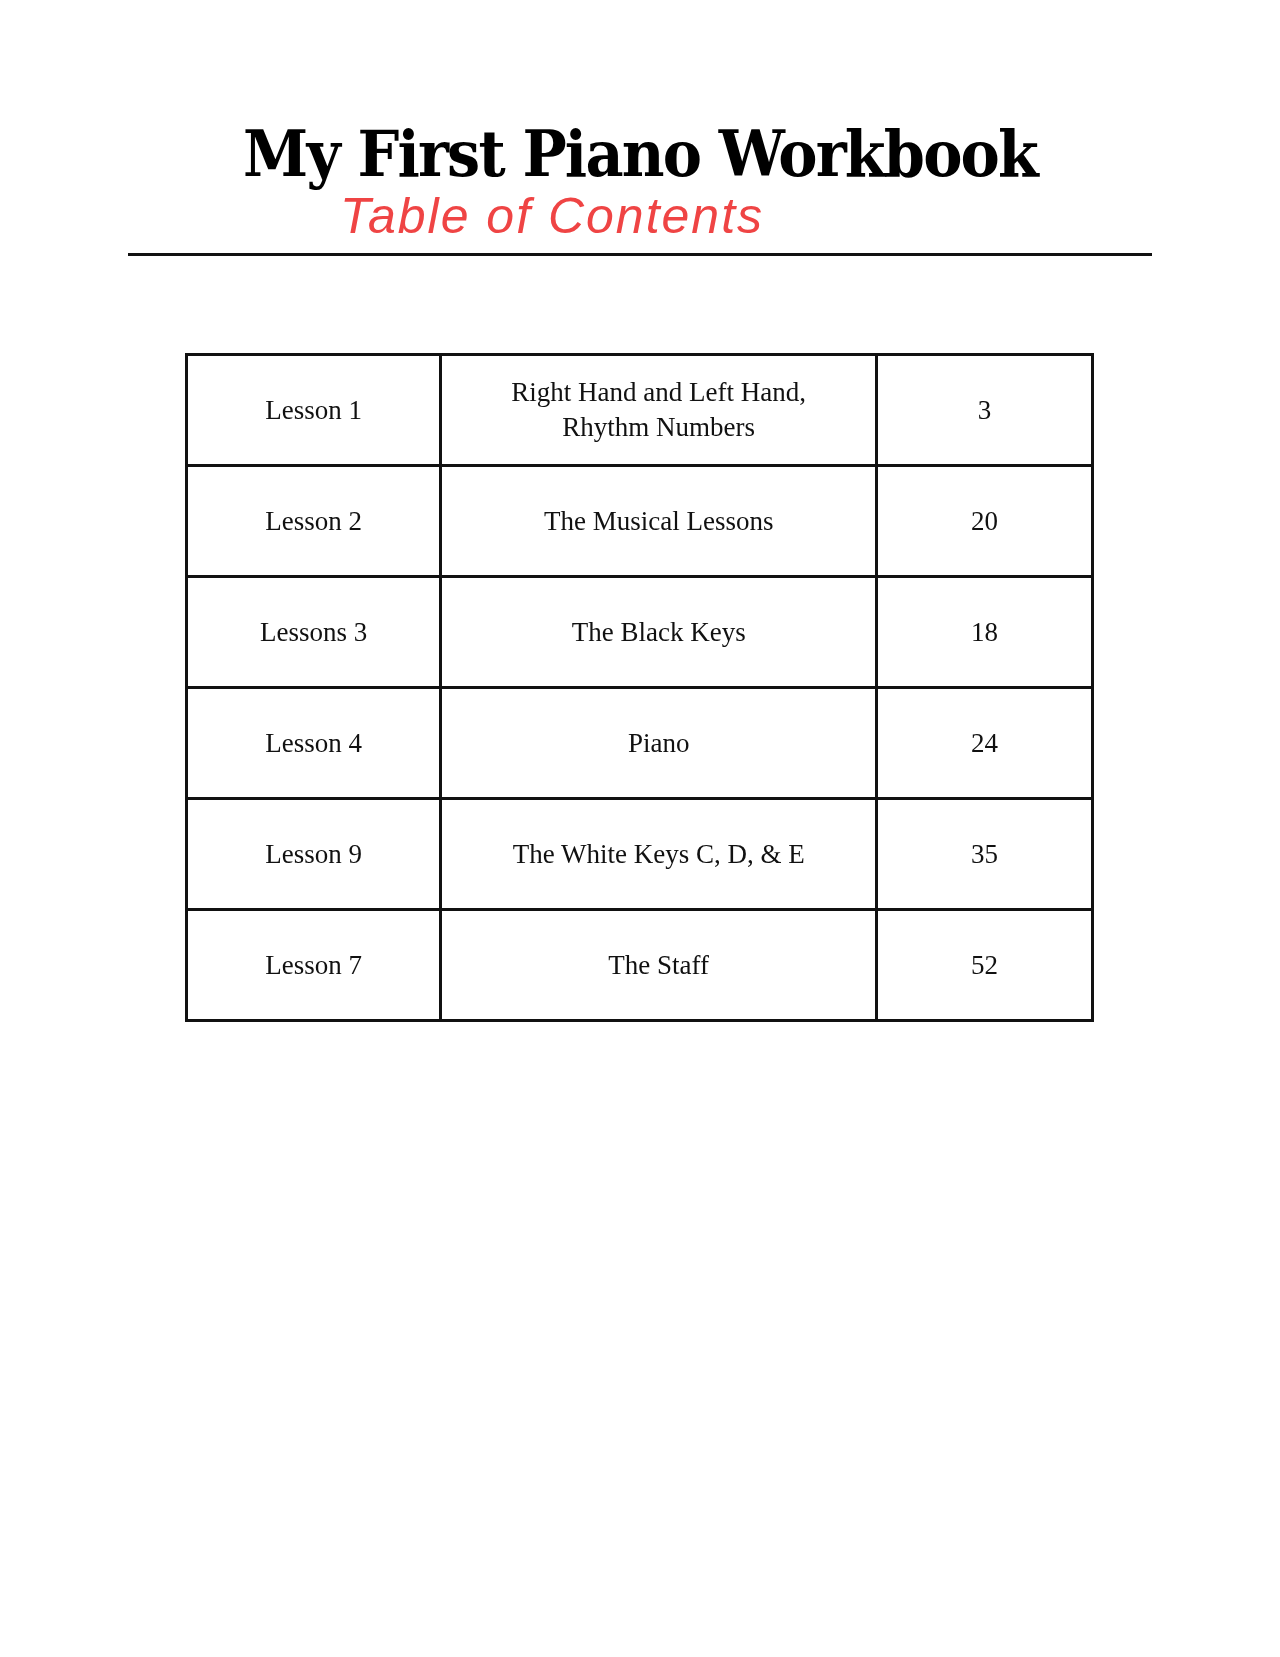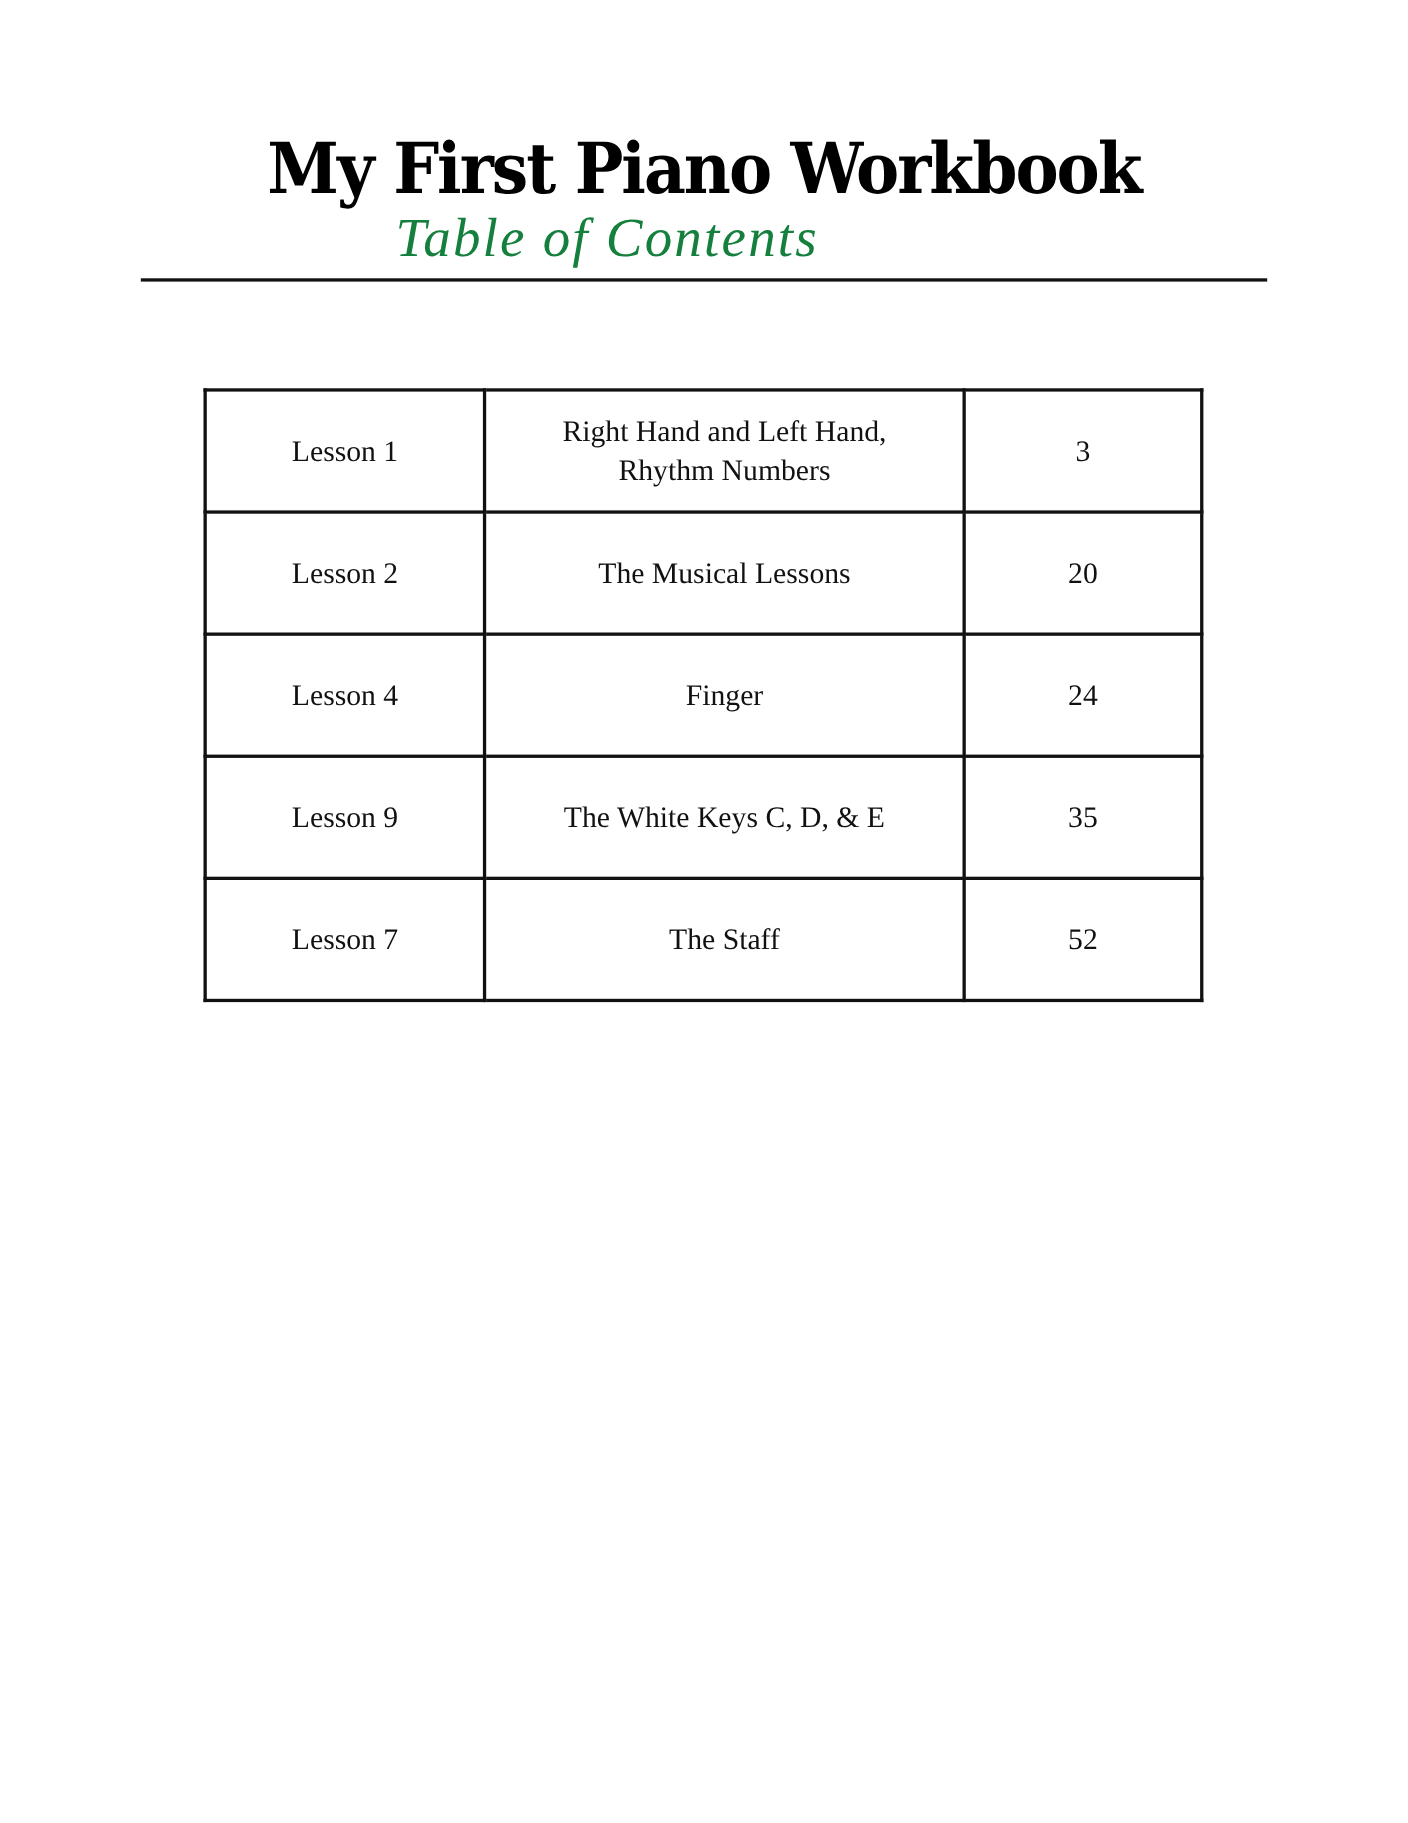--- a/index.html
+++ b/index.html
@@ -5,22 +5,22 @@
     html, body { margin: 0; padding: 0; background: #ffffff; }
     body { width: 1280px; height: 1657px; position: relative; overflow: hidden; color: #111; }
     .title {
       position: absolute; left: 0; width: 1280px; top: 116px; text-align: center;
       font-family: "DejaVu Serif", "Liberation Serif", serif; font-weight: bold;
       font-size: 64px; letter-spacing: -2px; line-height: 76px; color: #000;
       transform: scaleX(0.92);
     }
     .subtitle {
       position: absolute; left: 0; width: 1104px; top: 188px; text-align: center;
-      font-family: Liberation Serif, serif; font-style: italic;
-      font-size: 50px; line-height: 56px; letter-spacing: 2px; color: #15803d;
+      font-family: Liberation Sans, sans-serif; font-style: italic;
+      font-size: 50px; line-height: 56px; letter-spacing: 2px; color: #ef4444;
     }
     .rule {
       position: absolute; left: 128px; top: 253px; width: 1024px; height: 3px; background: #111;
     }
     table.toc {
       position: absolute; left: 185px; top: 353px; width: 909px;
       border-collapse: collapse; border: 3px solid #111;
       font-family: "Liberation Serif", serif; font-size: 27px; color: #111;
     }
     table.toc td {
@@ -48,22 +48,27 @@
         <span class="topic-line">Rhythm Numbers</span>
       </td>
       <td class="col-page">3</td>
     </tr>
     <tr>
       <td class="col-lesson">Lesson 2</td>
       <td class="col-topic">The Musical Lessons</td>
       <td class="col-page">20</td>
     </tr>
     <tr>
+      <td class="col-lesson">Lessons 3</td>
+      <td class="col-topic">The Black Keys</td>
+      <td class="col-page">18</td>
+    </tr>
+    <tr>
       <td class="col-lesson">Lesson 4</td>
-      <td class="col-topic">Finger</td>
+      <td class="col-topic">Piano</td>
       <td class="col-page">24</td>
     </tr>
     <tr>
       <td class="col-lesson">Lesson 9</td>
       <td class="col-topic">The White Keys C, D, &amp; E</td>
       <td class="col-page">35</td>
     </tr>
     <tr>
       <td class="col-lesson">Lesson 7</td>
       <td class="col-topic">The Staff</td>

